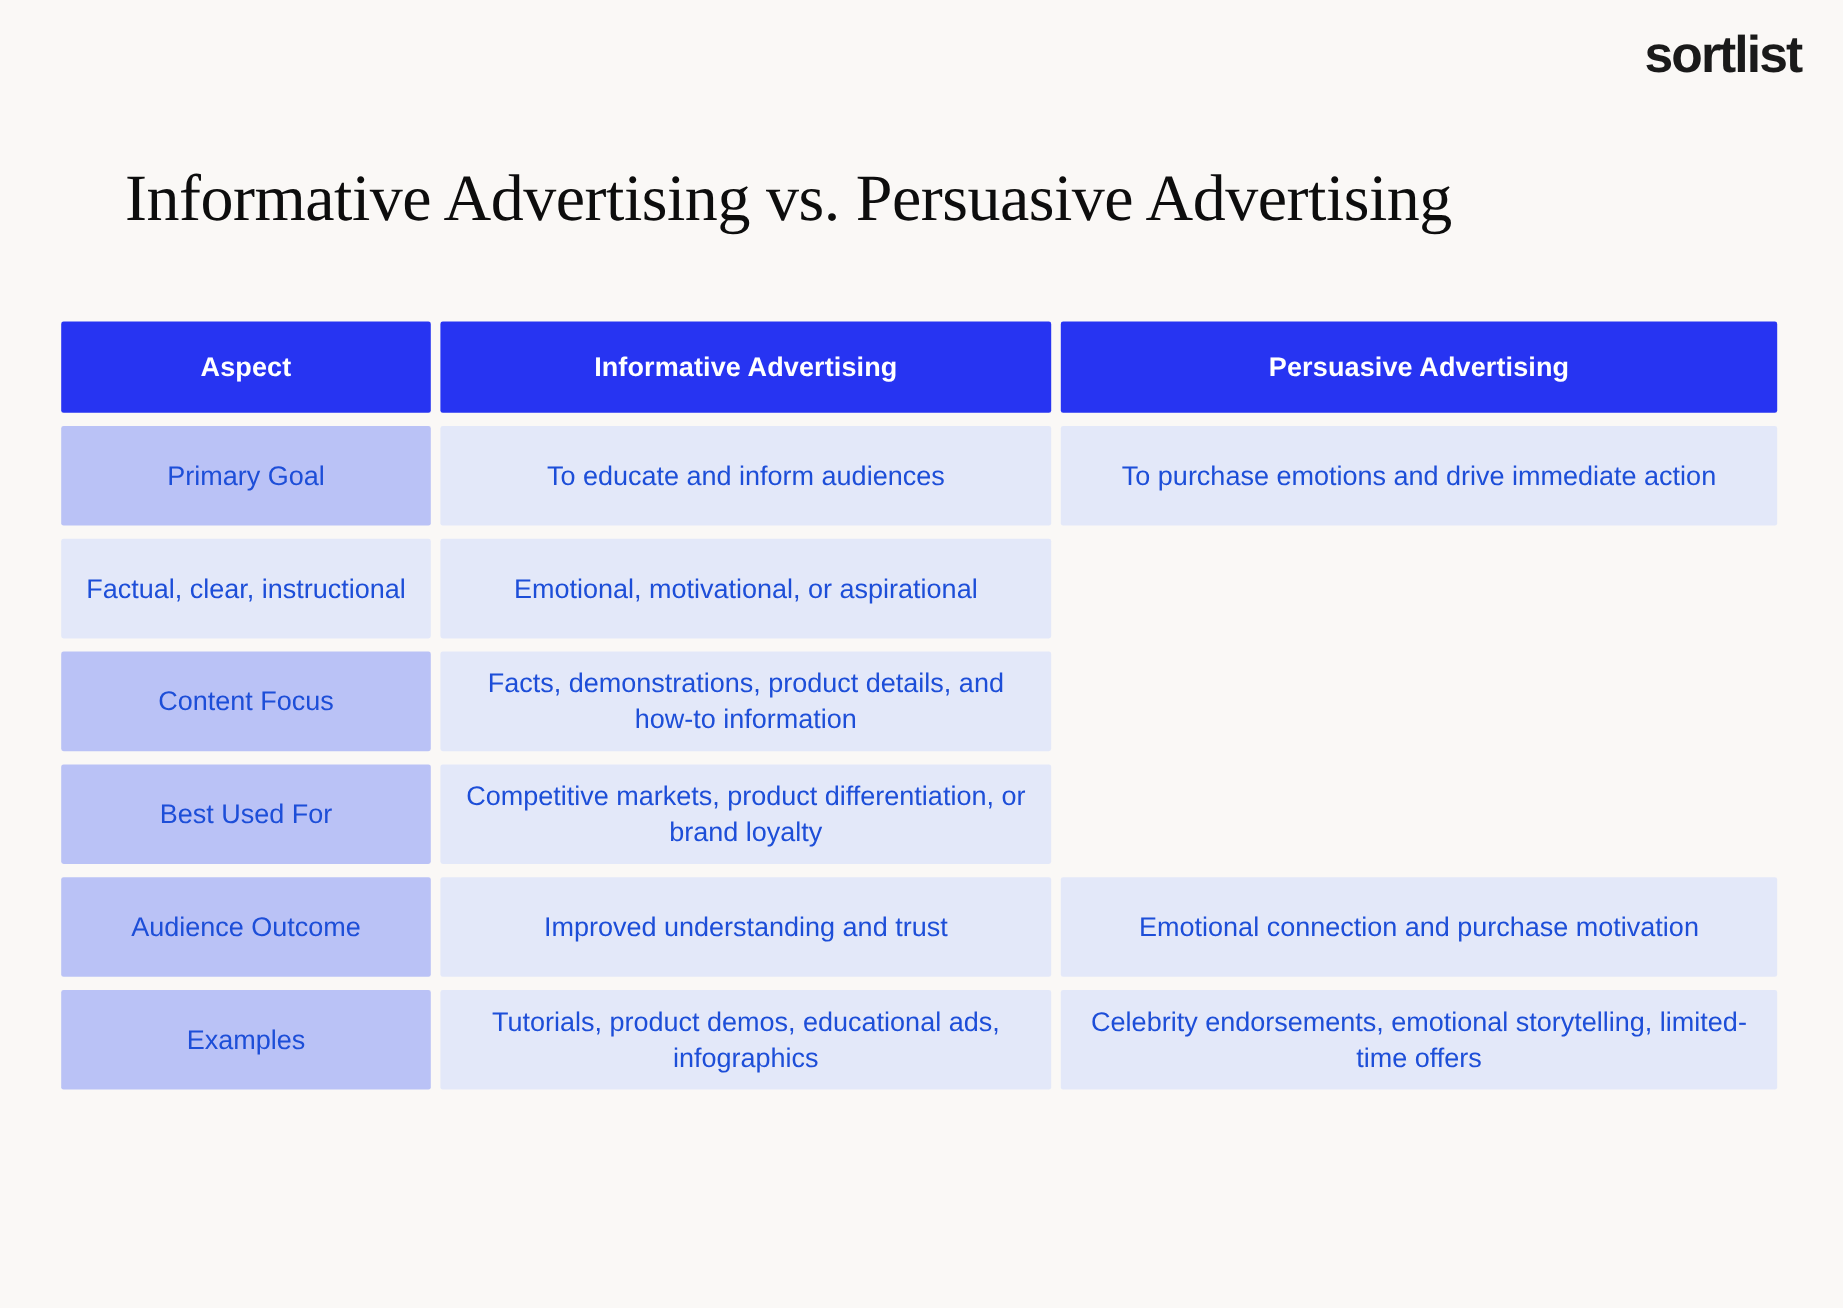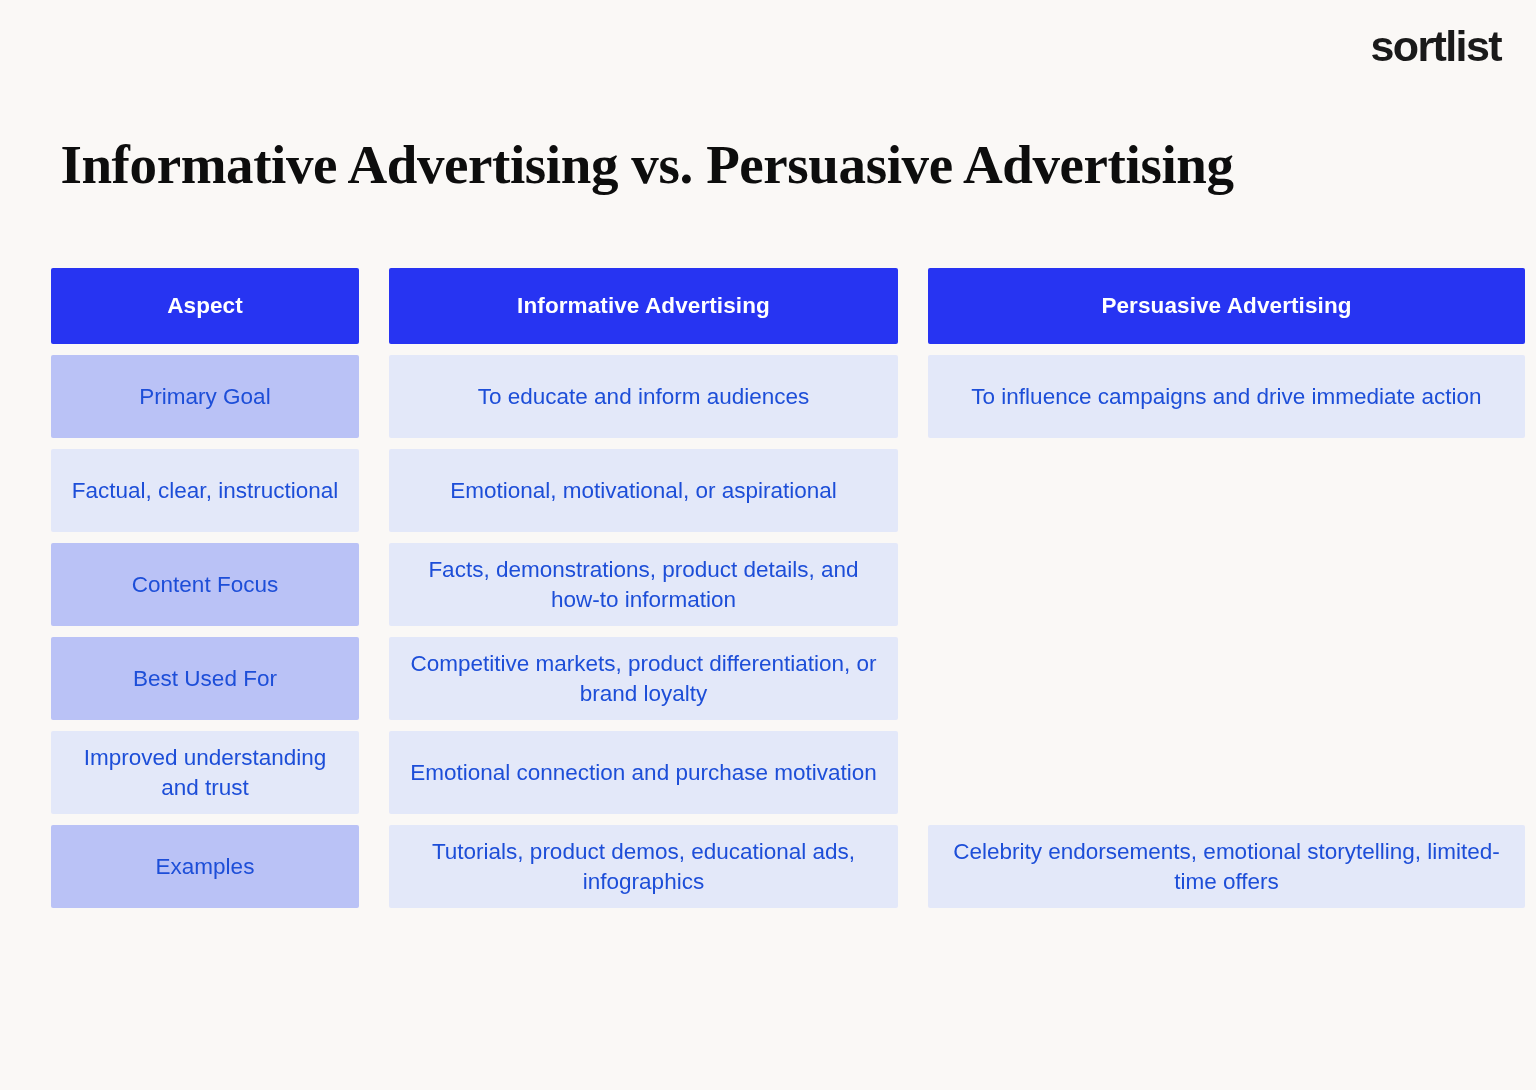--- a/index.html
+++ b/index.html
@@ -29,46 +29,46 @@
     font-weight: 700;
     letter-spacing: -1.6px;
     color: #1A1A1A;
     line-height: 1;
   }
 
   
   .title {
     position: absolute;
     top: 130px;
-    left: 7px;
+    left: 17px;
     width: 1276px;
     text-align: center;
     font-family: "Liberation Serif", "DejaVu Serif", serif;
     font-size: 55px;
-    font-weight: 700;
+    font-weight: 400;
     color: #0D0D0D;
     letter-spacing: -0.4px;
     line-height: 1.15;
   }
 
   
   .table {
     position: absolute;
     left: 47px;
     top: 264px;
     width: 1443px;
     display: flex;
     flex-direction: column;
     row-gap: 9px;
   }
 
   .row {
     display: grid;
     grid-template-columns: 308px 509px 597px;
-    column-gap: 30px;
+    column-gap: 8px;
   }
 
   .cell {
     display: flex;
     align-items: center;
     justify-content: center;
     text-align: center;
     padding: 6px 14px;
     font-size: 22.5px;
     line-height: 1.33;
@@ -112,39 +112,40 @@
 
     <div class="row header-row">
       <div class="cell">Aspect</div>
       <div class="cell">Informative Advertising</div>
       <div class="cell">Persuasive Advertising</div>
     </div>
 
     <div class="row">
       <div class="cell aspect">Primary Goal</div>
       <div class="cell value">To educate and inform audiences</div>
-      <div class="cell value">To influence campaigns and drive immediate action</div>
+      <div class="cell value">To purchase emotions and drive immediate action</div>
     </div>
 
     <div class="row">
       <div class="cell value">Factual, clear, instructional</div>
       <div class="cell value">Emotional, motivational, or aspirational</div>
     </div>
 
     <div class="row">
       <div class="cell aspect">Content Focus</div>
       <div class="cell value">Facts, demonstrations, product details, and how-to information</div>
     </div>
 
     <div class="row">
       <div class="cell aspect">Best Used For</div>
       <div class="cell value">Competitive markets, product differentiation, or brand loyalty</div>
     </div>
 
     <div class="row">
+      <div class="cell aspect">Audience Outcome</div>
       <div class="cell value">Improved understanding and trust</div>
       <div class="cell value">Emotional connection and purchase motivation</div>
     </div>
 
     <div class="row">
       <div class="cell aspect">Examples</div>
       <div class="cell value">Tutorials, product demos, educational ads, infographics</div>
       <div class="cell value">Celebrity endorsements, emotional storytelling, limited-time offers</div>
     </div>
 

